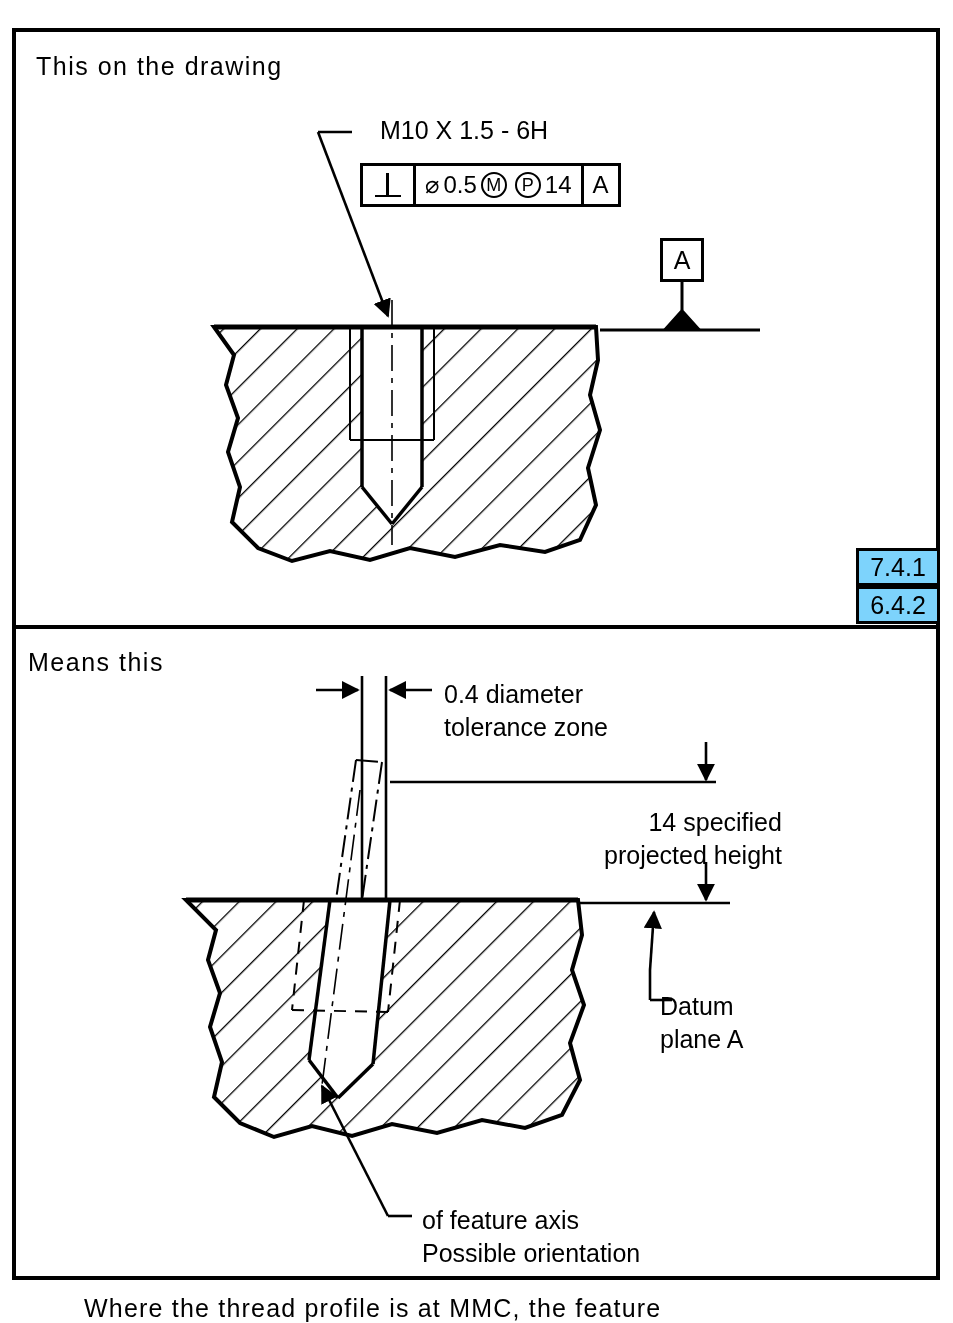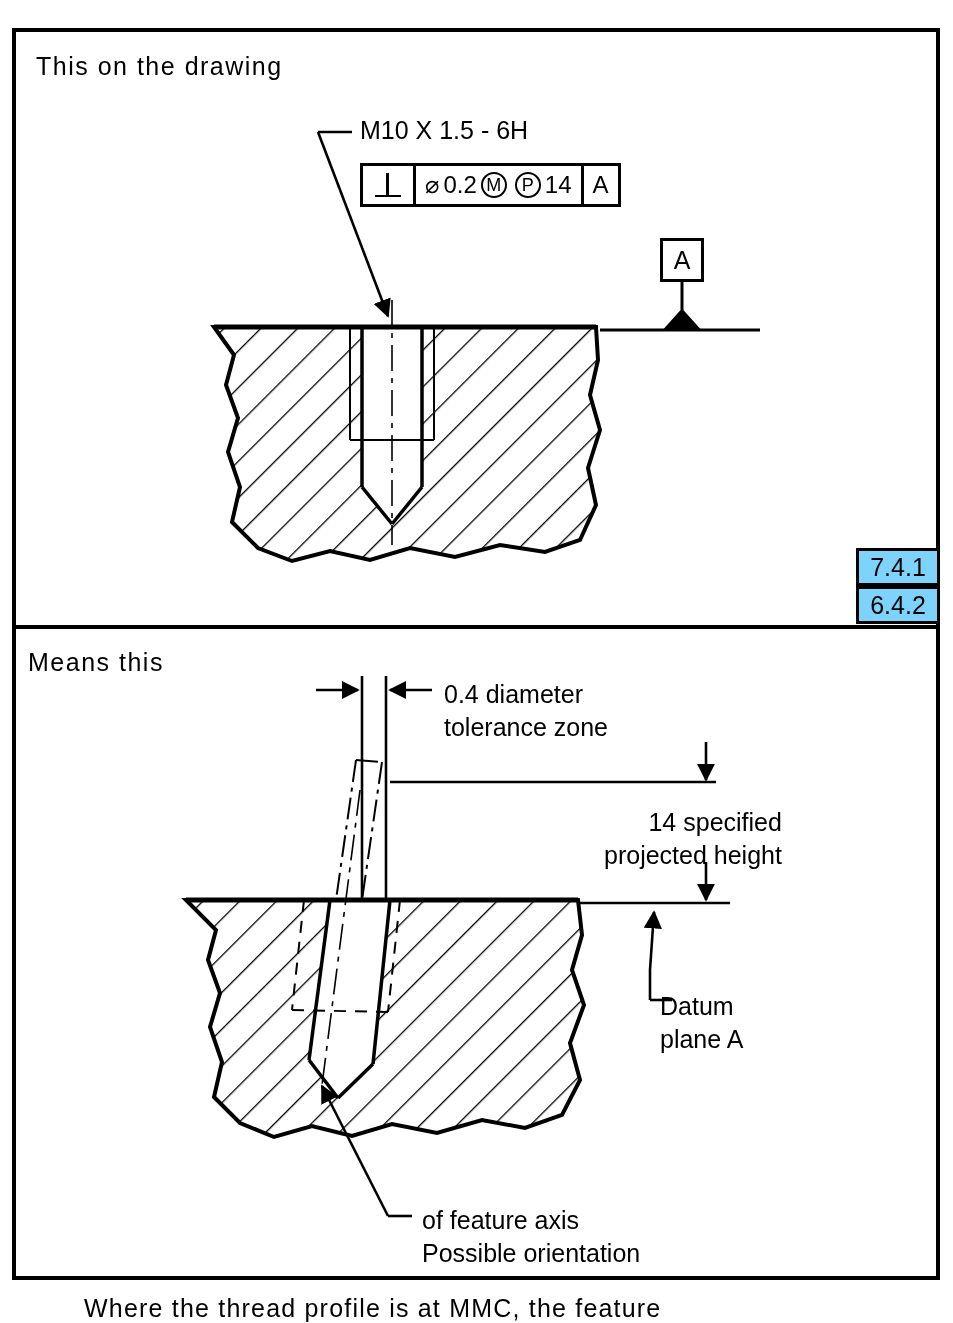--- a/index.html
+++ b/index.html
@@ -44,21 +44,21 @@
     font-size: 25px;
     letter-spacing: 1.5px;
     white-space: nowrap;
   }
   #label-top { left: 36px; top: 52px; }
   #label-bottom { left: 28px; top: 648px; }
 
   
   .note-thread {
     position: absolute;
-    left: 360px;
+    left: 380px;
     top: 116px;
     font-size: 25px;
     white-space: nowrap;
   }
   
   .fcf {
     position: absolute;
     left: 360px;
     top: 163px;
     height: 44px;
@@ -181,21 +181,21 @@
   <div class="panel-label" id="label-bottom">Means this</div>
 
   <div class="note-thread">M10 X 1.5 - 6H</div>
 
   <div class="fcf">
     <div class="cell sym">
       <span class="perp-sym"></span>
     </div>
     <div class="cell">
       <span>⌀</span>
-      <span style="margin-left:4px;">0.2</span>
+      <span style="margin-left:4px;">0.5</span>
       <span class="modifier">M</span>
       <span class="modifier">P</span>
       <span style="margin-left:0;">14</span>
     </div>
     <div class="cell">A</div>
   </div>
 
   <div class="datum-box" id="datum-a-top">A</div>
 
   <div class="ref-box" id="ref-741">7.4.1</div>

